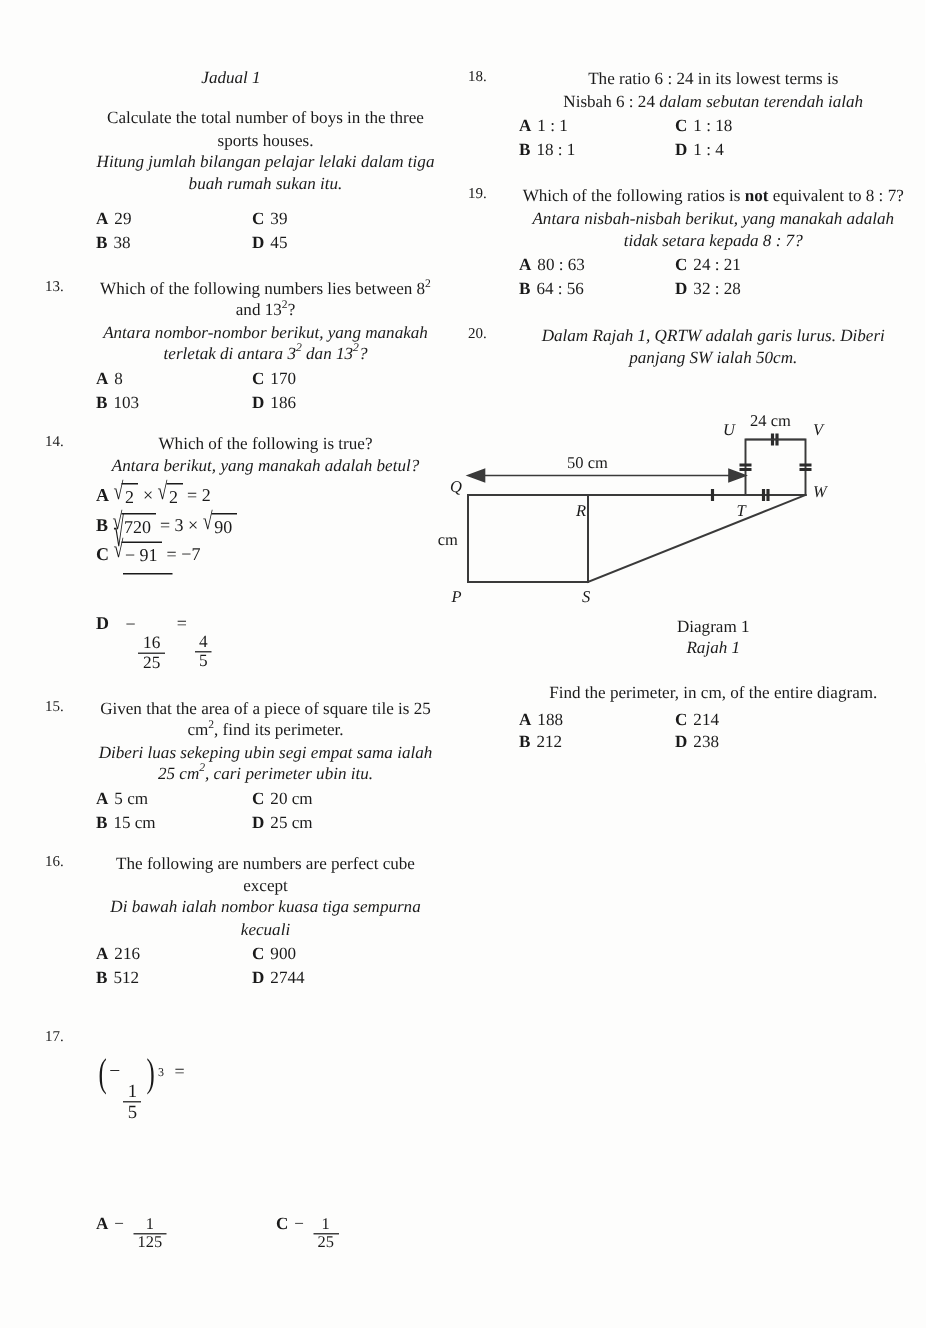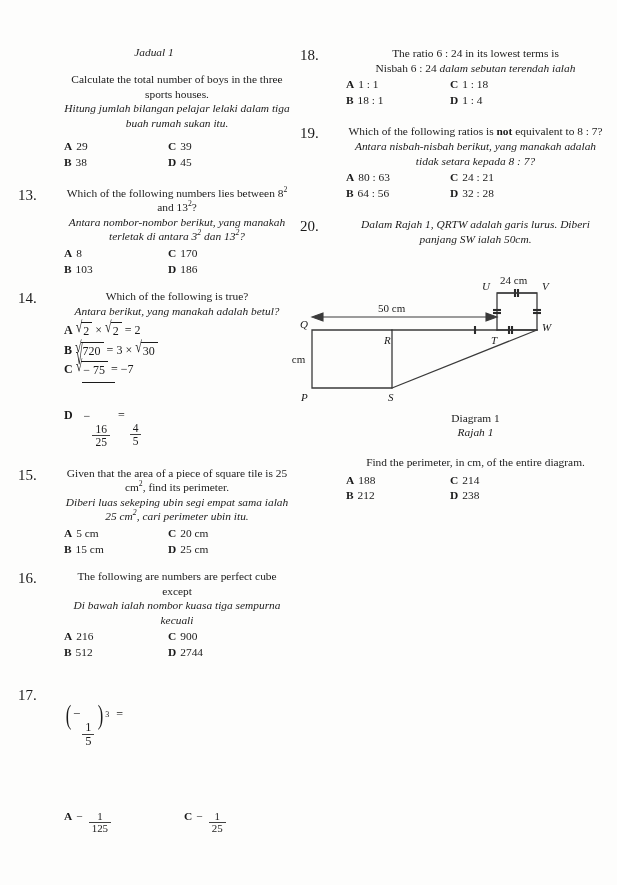--- a/index.html
+++ b/index.html
@@ -32,25 +32,25 @@
   
   .q {
     position: relative;
     display: block;
     margin: 0 0 13px 0;
     font-size: 11.4px;
     line-height: 1.28;
   }
   .qnum {
     position: absolute;
-    left: 0;
+    left: 12px;
     top: 0;
     width: 34px;
     text-align: left;
-    font-size: 15px;
+    font-size: 10px;
   }
   .qbody {
     margin-left: 46px;
     text-align: center;
   }
   .stem-en   { display: block; }
   .stem-my   { display: block; font-style: italic; }
   .bold      { font-weight: bold; }
 
   
@@ -239,29 +239,29 @@
             <span class="opt-letter">B</span>
             <span class="radical">
                 <span class="sign">√</span>
                 <span class="rad-body">720</span>
               </span>
             <span>=</span>
             <span>3</span>
             <span>×</span>
             <span class="radical">
                 <span class="sign">√</span>
-                <span class="rad-body">30</span>
+                <span class="rad-body">90</span>
               </span>
           </div>
 
           <div class="mathline">
             <span class="opt-letter">C</span>
             <span class="radical">
                 <span class="sign">√</span>
-                <span class="rad-body">− 75</span>
+                <span class="rad-body">− 91</span>
               </span>
             <span>=</span>
             <span>−7</span>
           </div>
 
           <div class="mathline" style="margin-top:4px;">
             <span class="opt-letter">D</span>
             <span class="radical tall">
               <span class="sign">√</span>
               <span class="rad-body">

